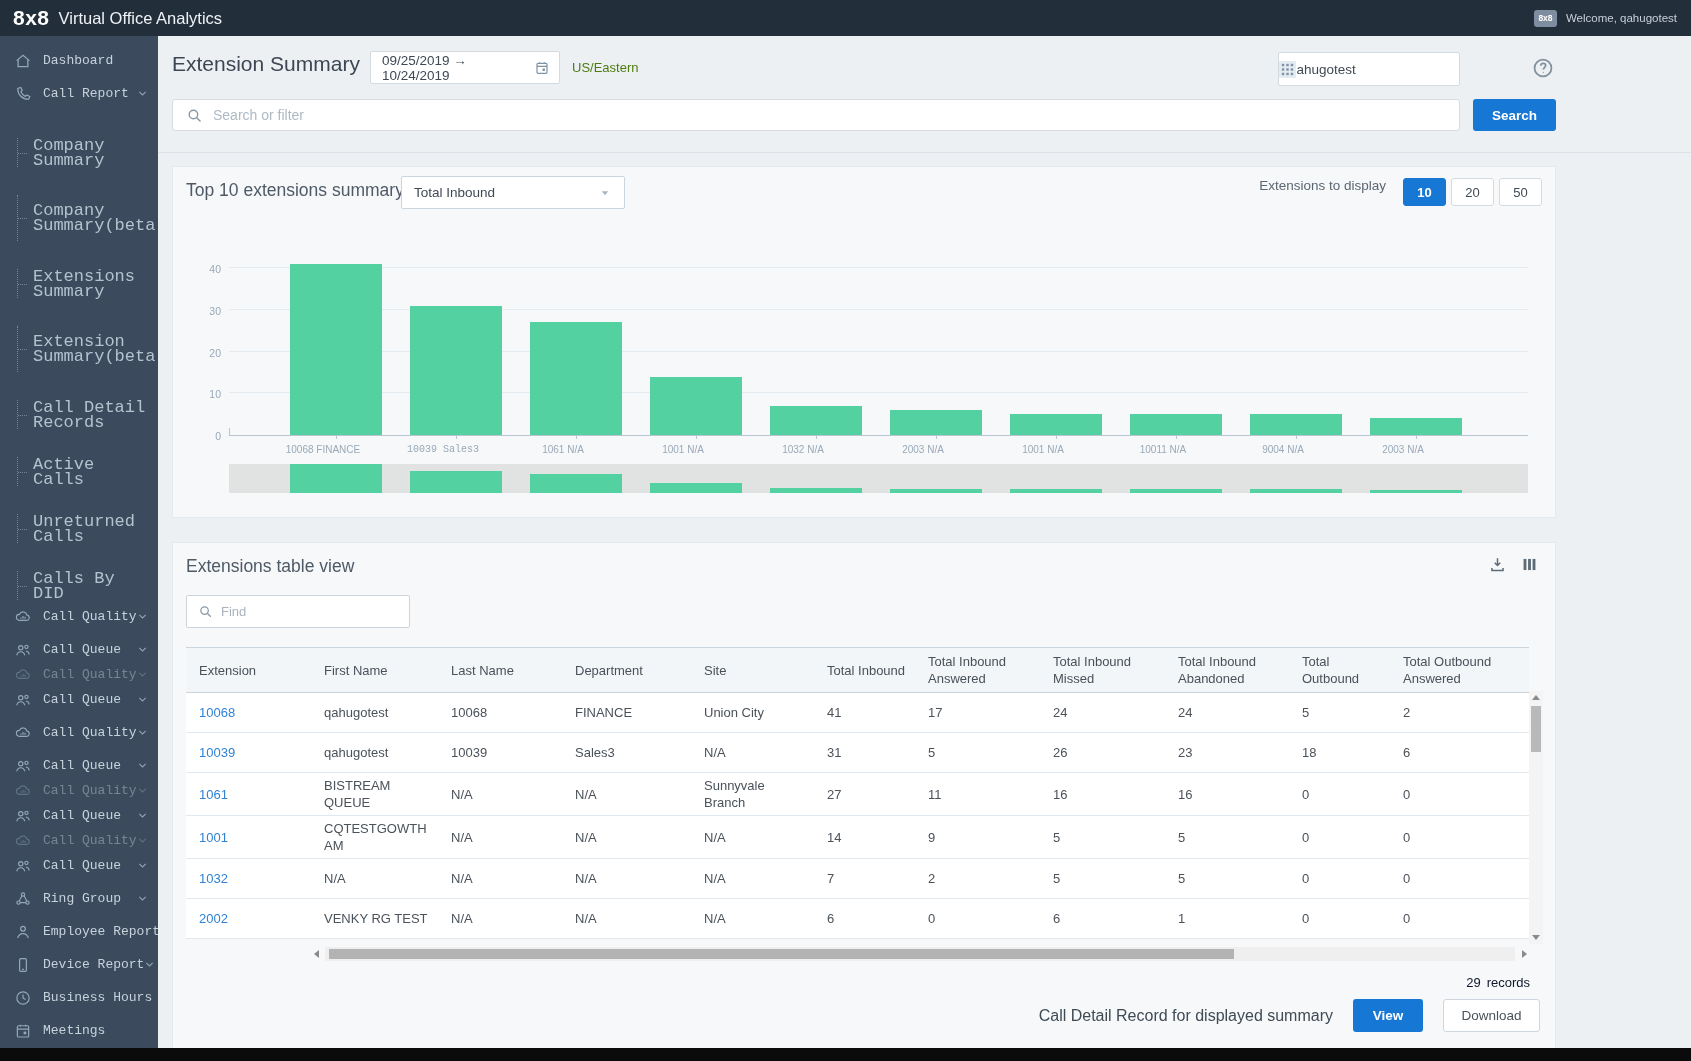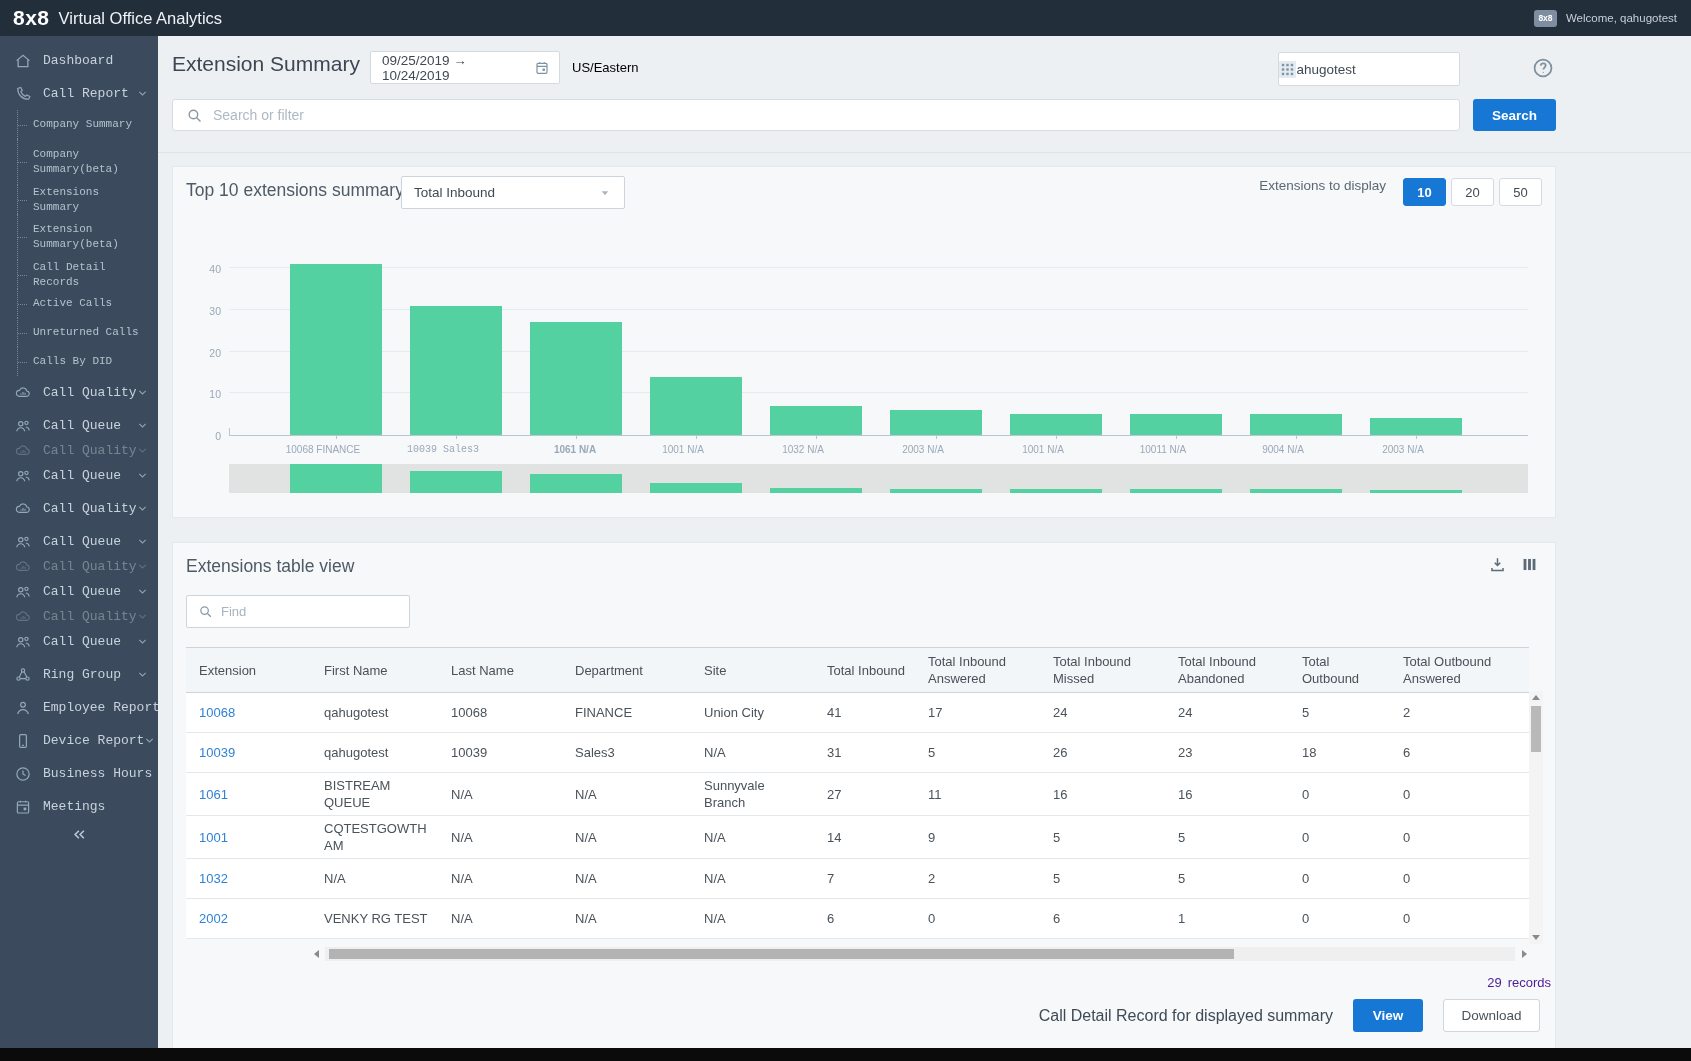--- a/index.html
+++ b/index.html
@@ -19,42 +19,42 @@
   
   .sidebar { position:absolute; left:0; top:36px; width:158px; height:1012px; background:#3b4b5d;
              padding-top:8px; overflow:hidden; }
   .sb-item { display:flex; align-items:center; height:33px; padding:0 10px 0 14px; font-size:13px;
              color:#c7d2db; cursor:pointer; position:relative;font-family:Liberation Mono, monospace; }
   .sb-icon { width:18px; height:18px; margin-right:11px; flex:none; color:#94a8b9; }
   .sb-icon svg { width:18px; height:18px; display:block; }
   .sb-label { white-space:nowrap; }
   .sb-chev { margin-left:auto; color:#90a3b3; width:11px; height:11px; flex:none; }
   .sb-chev svg { width:11px; height:11px; display:block; }
-  .sb-sub { height:29px; padding-left:33px; font-size:11px; color:#b5c2ce; }
+  .sb-sub { height:29px; padding-left:33px; font-size:17px; color:#b5c2ce;margin-top:28px; }
   .sb-sub .sb-label { white-space:normal; width:118px; line-height:15px; }
   .sb-sub::before { content:''; position:absolute; left:17px; top:0; bottom:0;
                     border-left:1px dotted rgba(195,208,219,.45); }
   .sb-sub::after { content:''; position:absolute; left:18px; top:50%; width:9px;
                    border-top:1px dotted rgba(195,208,219,.45); }
   .sb-two { height:46px; }
   .sb-ghost { height:17px; opacity:.42; overflow:hidden; }
   .collapse { height:26px; display:flex; align-items:center; justify-content:center; color:#b9c6d1; cursor:pointer; }
   .collapse svg { width:15px; height:15px; }
 
   
   .bottombar { position:absolute; left:0; top:1048px; width:1691px; height:13px; background:#0b0b0b; }
 
   
   .pagetitle { position:absolute; left:172px; top:52px; font-size:21px; color:#3d4653; }
   .datebox { position:absolute; left:370px; top:51px; width:190px; height:33px; background:#fff;
              border:1px solid #d3dae0; border-radius:2px; display:flex; align-items:center;
              padding:0 9px 0 11px; font-size:13.5px; color:#3f4954; cursor:pointer; }
   .datebox .cal { margin-left:auto; color:#7e92a5; width:16px; height:16px; }
   .datebox .cal svg { width:16px; height:16px; display:block; }
-  .tz { position:absolute; left:572px; top:60px; font-size:13px; color:#000000; cursor:pointer; }
+  .tz { position:absolute; left:572px; top:60px; font-size:13px; color:#4d7c0f; cursor:pointer; }
   .pbxbox { position:absolute; left:1278px; top:52px; width:182px; height:34px; background:#fff;
             border:1px solid #d3dae0; border-radius:2px; display:flex; align-items:center;
             padding:0 10px; gap:9px; font-size:13.5px; color:#3f4954; cursor:pointer; }
   .pbxbox .grid { color:#7e93a7; width:17px; height:17px; }
   .pbxbox .grid svg { width:17px; height:17px; display:block; }
   .helpbtn { position:absolute; left:1532px; top:57px; width:22px; height:22px; color:#80909d; cursor:pointer; }
   .helpbtn svg { width:22px; height:22px; display:block; }
 
   .searchwrap { position:absolute; left:172px; top:99px; width:1288px; height:32px; background:#fff;
                 border:1px solid #d6dce2; border-radius:3px; display:flex; align-items:center; }
@@ -126,21 +126,21 @@
             border-left:4px solid transparent; border-right:4px solid transparent; border-top:5px solid #8a8a8a; }
 
   .hscroll { position:absolute; left:13px; top:404px; width:1343px; height:14px; }
   .htrack { position:absolute; left:139px; top:0; width:1190px; height:14px; background:#efefef; }
   .hthumb { position:absolute; left:4px; top:2px; width:905px; height:10px; background:#b3b3b3; }
   .tri-l { position:absolute; left:128px; top:3px; width:0; height:0;
            border-top:4px solid transparent; border-bottom:4px solid transparent; border-right:5px solid #8a8a8a; }
   .tri-r { position:absolute; right:2px; top:3px; width:0; height:0;
            border-top:4px solid transparent; border-bottom:4px solid transparent; border-left:5px solid #8a8a8a; }
 
-  .records { position:absolute; right:4px; top:432px; font-size:13px; color:#4c1d95; }
+  .records { position:absolute; right:25px; top:432px; font-size:13px; color:#0f172a; }
   .records .num { margin-right:6px; }
   .cdr { position:absolute; top:456px; right:15px; display:flex; align-items:center; }
   .cdrlabel { font-size:16px; color:#3f4a55; margin-right:20px; }
   .viewbtn { width:70px; height:33px; background:#1677d4; border:none; border-radius:3px; color:#fff;
              font-size:13.5px; font-weight:bold; cursor:pointer; margin-right:20px; font-family:"Liberation Sans",sans-serif; }
   .dlbtn { width:97px; height:33px; background:#fff; border:1px solid #cfd6dd; border-radius:3px;
            color:#4a525a; font-size:13.5px; cursor:pointer; font-family:"Liberation Sans",sans-serif; }
 </style>
 </head>
 <body>
@@ -532,21 +532,21 @@
           <div class="minibar" style="left: 421px; height: 10px; background: rgb(83, 209, 161);"></div>
           <div class="minibar" style="left: 541px; height: 5px; background: rgb(83, 209, 161);"></div>
           <div class="minibar" style="left: 661px; height: 4px; background: rgb(83, 209, 161);"></div>
           <div class="minibar" style="left: 781px; height: 4px; background: rgb(83, 209, 161);"></div>
           <div class="minibar" style="left: 901px; height: 4px; background: rgb(83, 209, 161);"></div>
           <div class="minibar" style="left: 1021px; height: 4px; background: rgb(83, 209, 161);"></div>
           <div class="minibar" style="left: 1141px; height: 3px; background: rgb(83, 209, 161);"></div>
         </div>
         <div class="xlab" style="left: 90px;">10068 FINANCE</div>
         <div class="xlab" style="left: 210px; font-family: Liberation Mono, monospace;">10039 Sales3</div>
-        <div class="xlab" style="left: 342px; font-weight: bold;">1061 N/A</div>
+        <div class="xlab" style="left: 330px;">1061 N/A</div>
         <div class="xlab" style="left: 450px;">1001 N/A</div>
         <div class="xlab" style="left: 570px;">1032 N/A</div>
         <div class="xlab" style="left: 690px;">2003 N/A</div>
         <div class="xlab" style="left: 810px;">1001 N/A</div>
         <div class="xlab" style="left: 930px;">10011 N/A</div>
         <div class="xlab" style="left: 1050px;">9004 N/A</div>
         <div class="xlab" style="left: 1170px;">2003 N/A</div>
       </div>
   </section>
 

